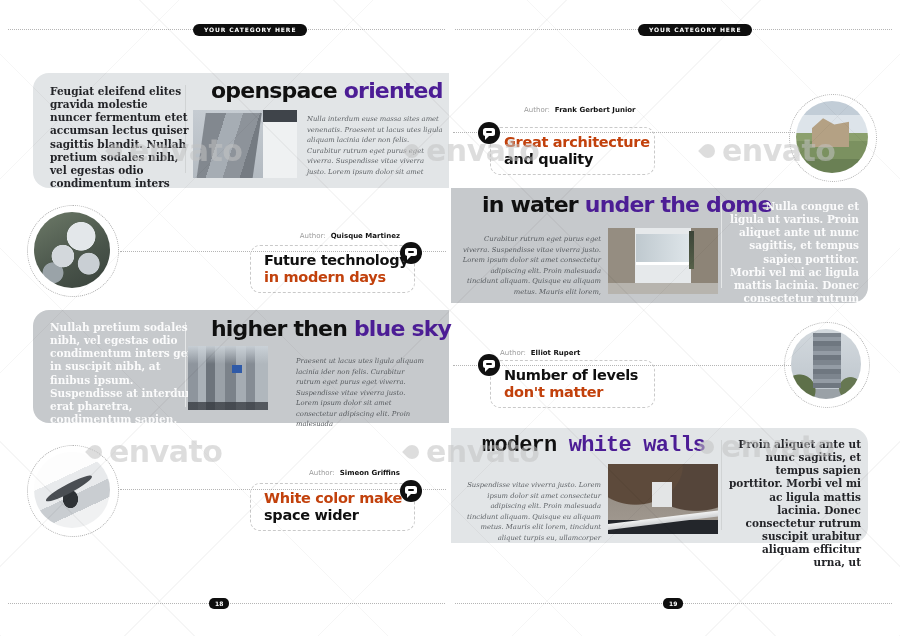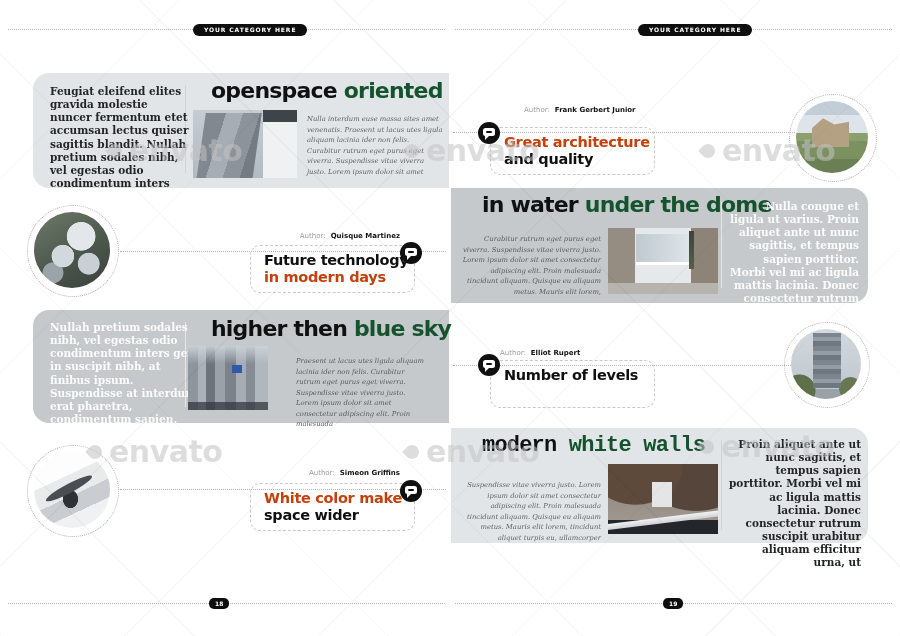--- a/index.html
+++ b/index.html
@@ -17,21 +17,21 @@
   .card{position:absolute;z-index:1;}
   .card.light{background:#E2E5E7;}
   .card.dark{background:#C6C9CC;}
   .round-l{border-radius:16px 0 0 16px;}
   .round-r{border-radius:0 16px 16px 0;}
   .vdiv{position:absolute;width:1px;background:rgba(0,0,0,0.08);}
   .vdiv.onwhitecard{background:rgba(255,255,255,0.55);}
 
   .big-title{position:absolute;margin:0;font-size:22px;font-weight:700;letter-spacing:-0.8px;line-height:1;white-space:nowrap;}
   .t-dark{color:#101010;}
-  .t-light{color:#14532d;}
+  .t-light{color:#4c1d95;}
   .t-accent{color:#c2410c;}
 
   .body-serif{position:absolute;margin:0;font-family:"DejaVu Serif","Liberation Serif",serif;
               font-weight:700;font-size:10.5px;line-height:1.25;}
   .body-serif.inkdark{color:#232428;}
   .body-serif.inkwhite{color:rgba(255,255,255,0.93);}
   .alignr{text-align:right;}
 
   .caption{position:absolute;margin:0;font-family:"DejaVu Serif","Liberation Serif",serif;
            font-style:italic;font-size:6.8px;line-height:1.55;color:#5e6266;}
@@ -200,20 +200,21 @@
   <div class="author" style="left:500px;top:349px;">
     <span class="a-label">Author:</span><span class="a-name">Elliot Rupert</span>
   </div>
   <div class="rule" style="left:453px;top:365px;width:338px;"></div>
   <div class="qicon" style="left:478px;top:354px;">
       <div class="qbubble"></div>
     </div>
   <div class="hbox" style="left:490px;top:360px;width:163px;height:46px;">
     <h3>
         <span class="t-dark">Number of levels</span>
+        <span class="t-accent">don't matter</span>
       </h3>
   </div>
   <div class="ring" style="left:784px;top:322px;width:84px;height:84px;"></div>
   <div class="cphoto photo photo-tower" style="left:791px;top:329px;width:70px;height:70px;"></div>
 
   <section class="card light round-r" style="left:451px;top:428px;width:417px;height:115px;">
     <h2 class="big-title" style="left:31px;top:7px;font-family:Liberation Mono, monospace;"><span class="t-dark">modern</span> <span class="t-light">white walls</span></h2>
     <p class="caption alignr" style="left:8px;top:52px;width:142px;font-style:italic;">Suspendisse vitae viverra justo. Lorem ipsum dolor sit amet consectetur adipiscing elit. Proin malesuada tincidunt aliquam. Quisque eu aliquam metus. Mauris elit lorem, tincidunt aliquet turpis eu, ullamcorper</p>
     <div class="photo photo-roof" style="left:157px;top:36px;width:110px;height:70px;"></div>
     <div class="vdiv" style="left:270px;top:12px;height:90px;"></div>

